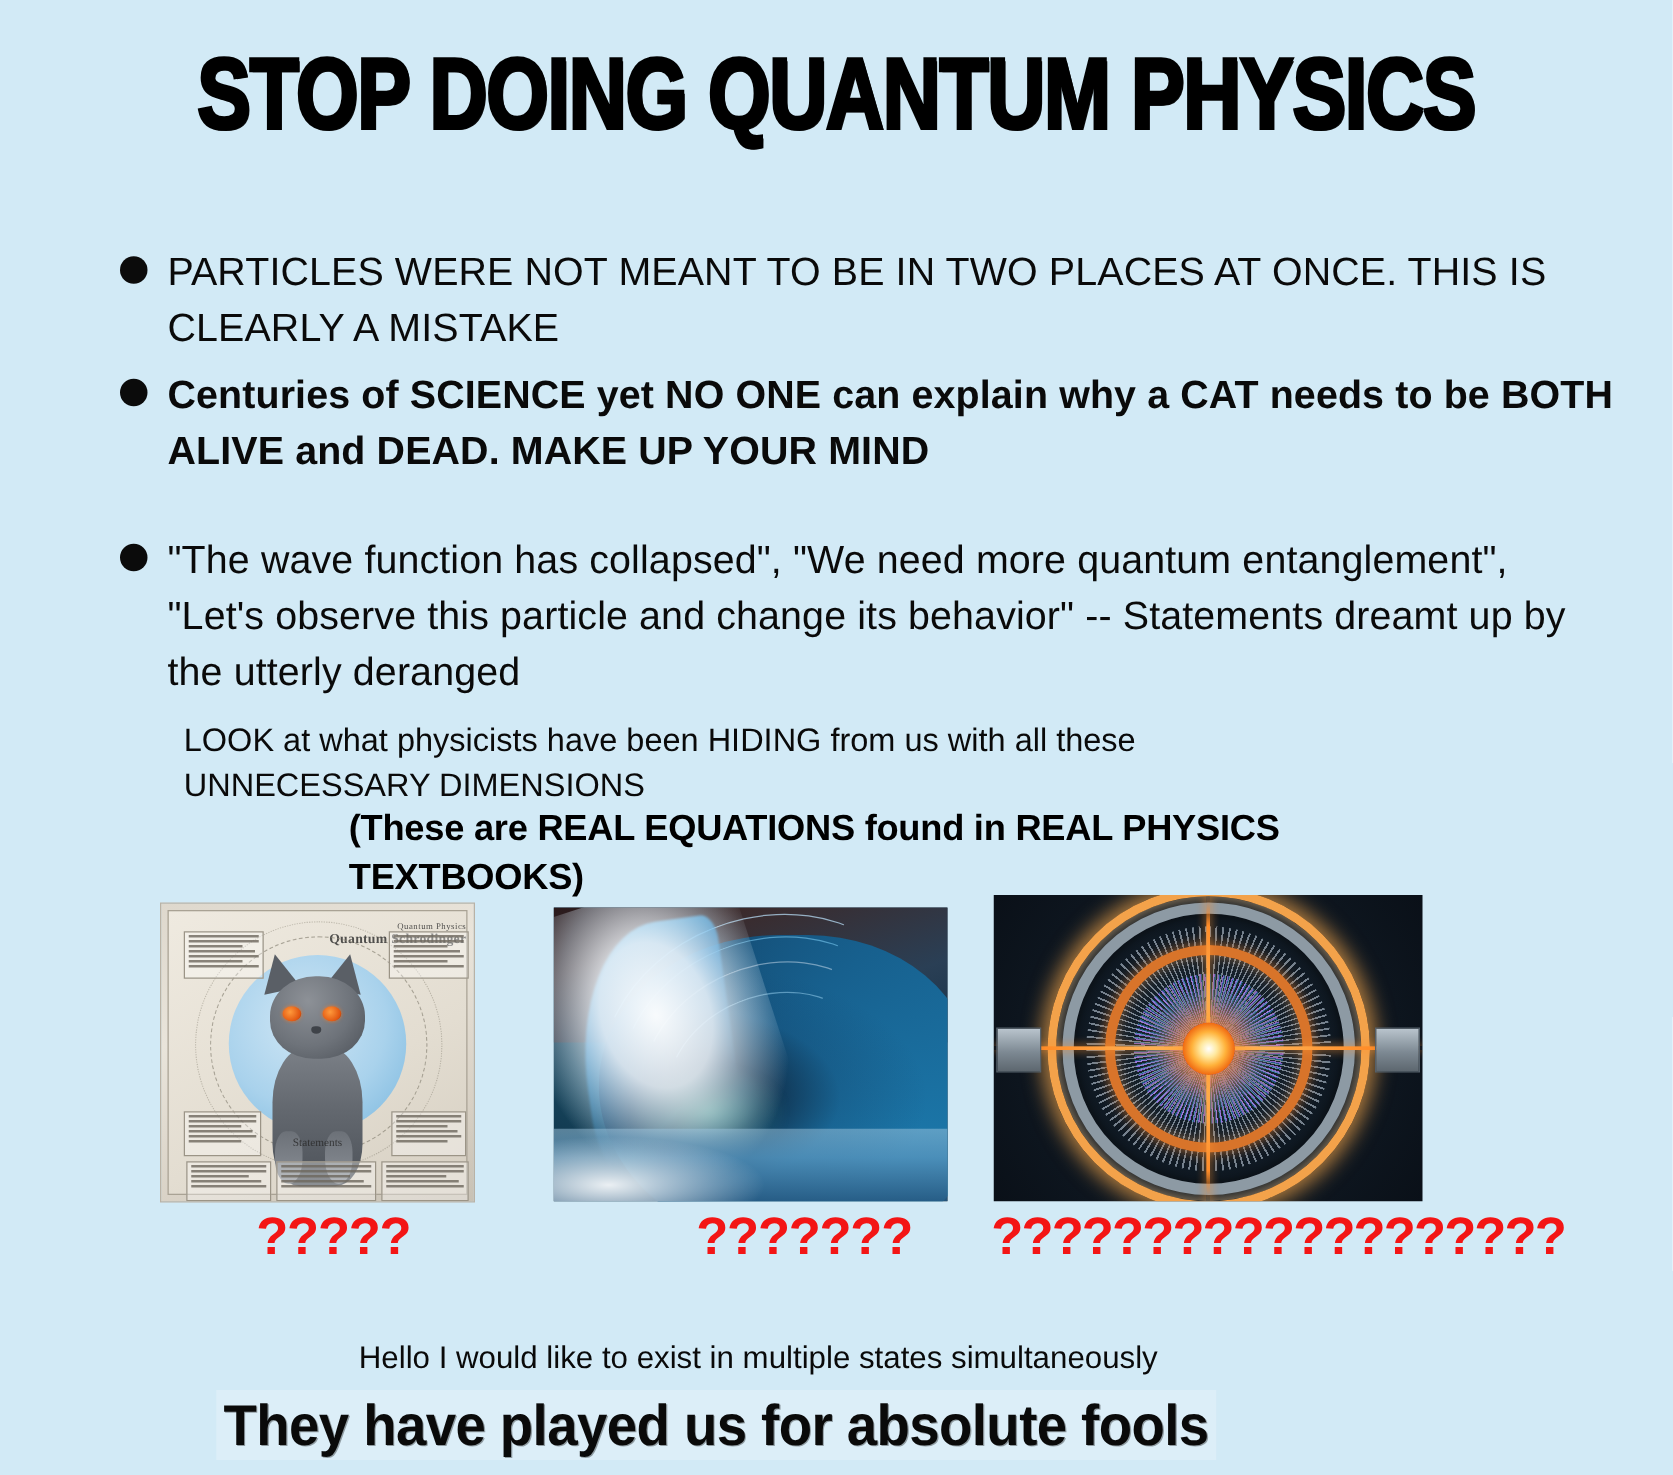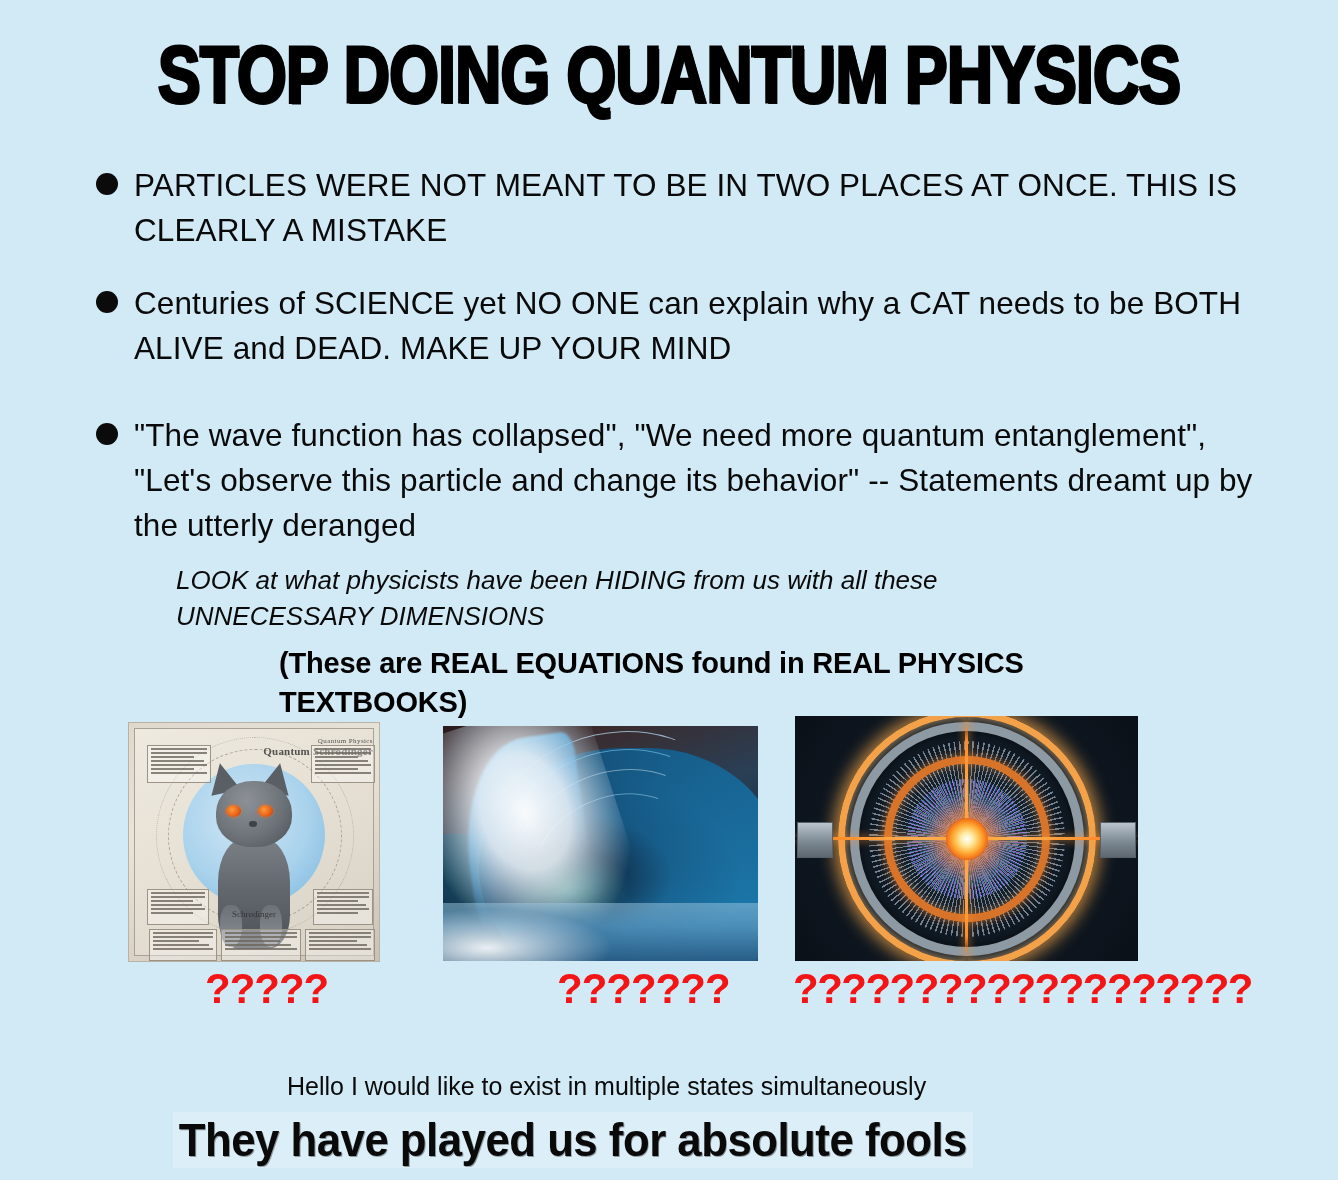--- a/index.html
+++ b/index.html
@@ -44,50 +44,50 @@
   .bullets {
     position: absolute;
     left: 96px;
     top: 163px;
     width: 1200px;
   }
   .bullet-row {
     display: flex;
     align-items: flex-start;
     margin-bottom: 6px;
+    margin-top: 32px;
   }
   .bullet-dot {
     flex: 0 0 auto;
     width: 22px;
     height: 22px;
     border-radius: 50%;
     background: #0b0b0b;
     margin-top: 10px;
     margin-right: 16px;
   }
   .bullet-text {
     flex: 1 1 auto;
     font-size: 31.5px;
     line-height: 45px;
     color: #0a0a0a;
     letter-spacing: 0.1px;
   }
   .bullet-row.b1 .bullet-text { max-width: 1160px; }
-  .bullet-row.b2 { margin-top: 28px; }
+  .bullet-row.b2 { margin-top: 8px; font-weight: bold; }
   .bullet-row.b3 { margin-top: 42px; }
   .bullet-row.b3 .bullet-text { max-width: 1140px; }
 
   .sub-note {
-    margin-left: 80px;
+    margin-left: 51px;
     margin-top: 14px;
     font-size: 26px;
     line-height: 36px;
     color: #0a0a0a;
     max-width: 930px;
-    font-style: italic;
   }
 
   .real-eq {
     position: absolute;
     left: 279px;
     top: 644px;
     width: 830px;
     font-size: 29px;
     line-height: 39px;
     font-weight: 700;
@@ -508,21 +508,21 @@
             <i></i>
           </div>
         <div class="txtblk tb-br">
             <i></i>
             <i></i>
             <i></i>
             <i></i>
             <i></i>
             <i></i>
           </div>
-        <div class="foot">Schrodinger</div>
+        <div class="foot">Statements</div>
         <div class="txtblk tb-bot1">
             <i></i>
             <i></i>
             <i></i>
             <i></i>
             <i></i>
           </div>
         <div class="txtblk tb-bot2">
             <i></i>
             <i></i>

